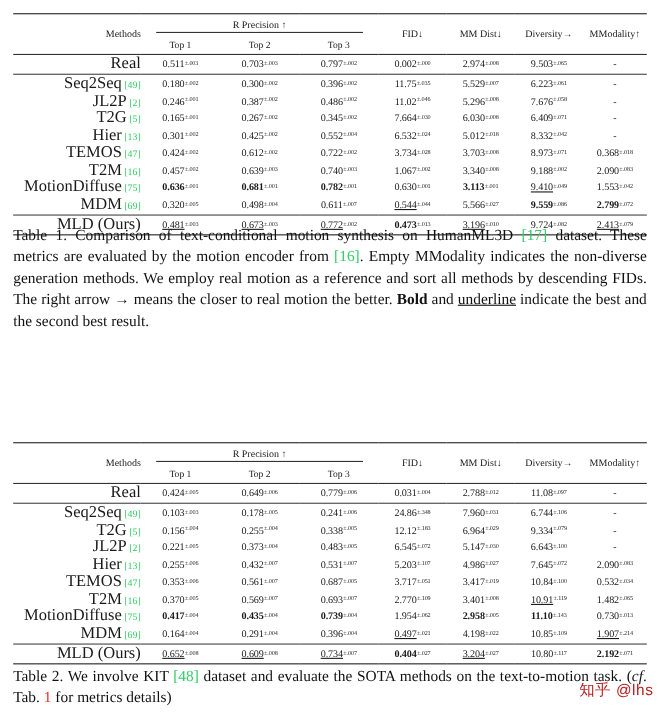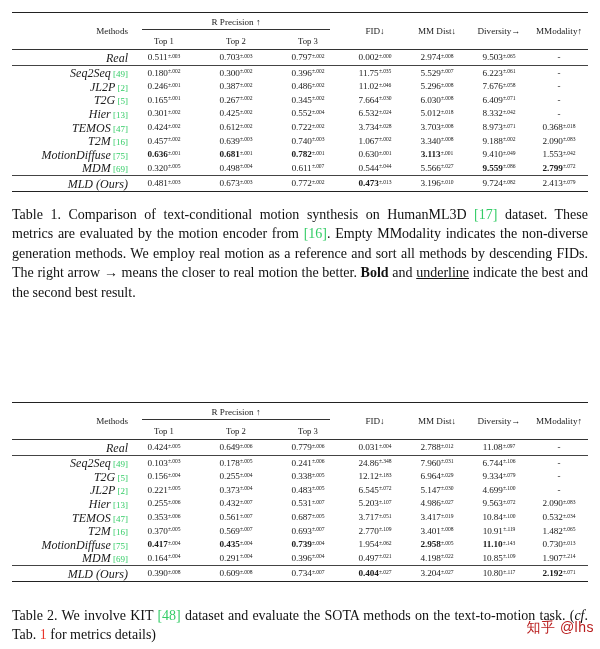--- a/index.html
+++ b/index.html
@@ -70,26 +70,26 @@
   
   .val { display: inline-block; position: relative; }
   .val .mant { font-size: 9.2px; letter-spacing: -0.1px; }
   .val .err {
     font-size: 5.6px;
     vertical-align: 0.42em;
     letter-spacing: -0.1px;
     margin-left: 0.3px;
   }
   .val.bold .mant { font-weight: bold; }
-  .val.under .mant { text-underline-offset: 1px; }
+  .val.under .mant { text-decoration: underline; text-underline-offset: 1px; }
   .dash { font-size: 9px; }
 
   .cite { color: #33cc66; }
 
-  .methodname { font-size: 12px; font-style: italic; }
+  .methodname { font-size: 15px; }
 
   
   .caption {
     position: absolute;
     left: 12px;
     width: 576px;
     font-size: 14px;
     line-height: 1.385;
     text-align: justify;
     text-justify: inter-word;
@@ -342,31 +342,31 @@
             <td class="c-num"><span class="val"><span class="mant">9.334</span><span class="err">±.079</span></span></td>
             <td class="c-num"><span class="dash">-</span></td>
           </tr>
           <tr class="data-row">
             <td class="c-method"><span class="methodname">JL2P</span> <span class="cite">[2]</span></td>
             <td class="c-num"><span class="val"><span class="mant">0.221</span><span class="err">±.005</span></span></td>
             <td class="c-num"><span class="val"><span class="mant">0.373</span><span class="err">±.004</span></span></td>
             <td class="c-num"><span class="val"><span class="mant">0.483</span><span class="err">±.005</span></span></td>
             <td class="c-num"><span class="val"><span class="mant">6.545</span><span class="err">±.072</span></span></td>
             <td class="c-num"><span class="val"><span class="mant">5.147</span><span class="err">±.030</span></span></td>
-            <td class="c-num"><span class="val"><span class="mant">4.699</span><span class="err">±.100</span></span></td>
+            <td class="c-num"><span class="val"><span class="mant">6.643</span><span class="err">±.100</span></span></td>
             <td class="c-num"><span class="dash">-</span></td>
           </tr>
           <tr class="data-row">
             <td class="c-method"><span class="methodname">Hier</span> <span class="cite">[13]</span></td>
             <td class="c-num"><span class="val"><span class="mant">0.255</span><span class="err">±.006</span></span></td>
             <td class="c-num"><span class="val"><span class="mant">0.432</span><span class="err">±.007</span></span></td>
             <td class="c-num"><span class="val"><span class="mant">0.531</span><span class="err">±.007</span></span></td>
             <td class="c-num"><span class="val"><span class="mant">5.203</span><span class="err">±.107</span></span></td>
             <td class="c-num"><span class="val"><span class="mant">4.986</span><span class="err">±.027</span></span></td>
-            <td class="c-num"><span class="val"><span class="mant">9.563</span><span class="err">±.072</span></span></td>
+            <td class="c-num"><span class="val"><span class="mant">7.645</span><span class="err">±.072</span></span></td>
             <td class="c-num"><span class="val"><span class="mant">2.090</span><span class="err">±.083</span></span></td>
           </tr>
           <tr class="data-row">
             <td class="c-method"><span class="methodname">TEMOS</span> <span class="cite">[47]</span></td>
             <td class="c-num"><span class="val"><span class="mant">0.353</span><span class="err">±.006</span></span></td>
             <td class="c-num"><span class="val"><span class="mant">0.561</span><span class="err">±.007</span></span></td>
             <td class="c-num"><span class="val"><span class="mant">0.687</span><span class="err">±.005</span></span></td>
             <td class="c-num"><span class="val"><span class="mant">3.717</span><span class="err">±.051</span></span></td>
             <td class="c-num"><span class="val"><span class="mant">3.417</span><span class="err">±.019</span></span></td>
             <td class="c-num"><span class="val"><span class="mant">10.84</span><span class="err">±.100</span></span></td>
@@ -400,21 +400,21 @@
             <td class="c-num"><span class="val under"><span class="mant">0.497</span><span class="err">±.021</span></span></td>
             <td class="c-num"><span class="val"><span class="mant">4.198</span><span class="err">±.022</span></span></td>
             <td class="c-num"><span class="val"><span class="mant">10.85</span><span class="err">±.109</span></span></td>
             <td class="c-num"><span class="val under"><span class="mant">1.907</span><span class="err">±.214</span></span></td>
           </tr>
           <tr class="rule-thin">
             <td colspan="8"></td>
           </tr>
           <tr class="data-row">
             <td class="c-method"><span class="methodname">MLD (Ours)</span></td>
-            <td class="c-num"><span class="val under"><span class="mant">0.390</span><span class="err">±.008</span></span></td>
+            <td class="c-num"><span class="val under"><span class="mant">0.652</span><span class="err">±.008</span></span></td>
             <td class="c-num"><span class="val under"><span class="mant">0.609</span><span class="err">±.008</span></span></td>
             <td class="c-num"><span class="val under"><span class="mant">0.734</span><span class="err">±.007</span></span></td>
             <td class="c-num"><span class="val bold"><span class="mant">0.404</span><span class="err">±.027</span></span></td>
             <td class="c-num"><span class="val under"><span class="mant">3.204</span><span class="err">±.027</span></span></td>
             <td class="c-num"><span class="val"><span class="mant">10.80</span><span class="err">±.117</span></span></td>
             <td class="c-num"><span class="val bold"><span class="mant">2.192</span><span class="err">±.071</span></span></td>
           </tr>
           <tr class="rule-bot">
             <td colspan="8"></td>
           </tr>

